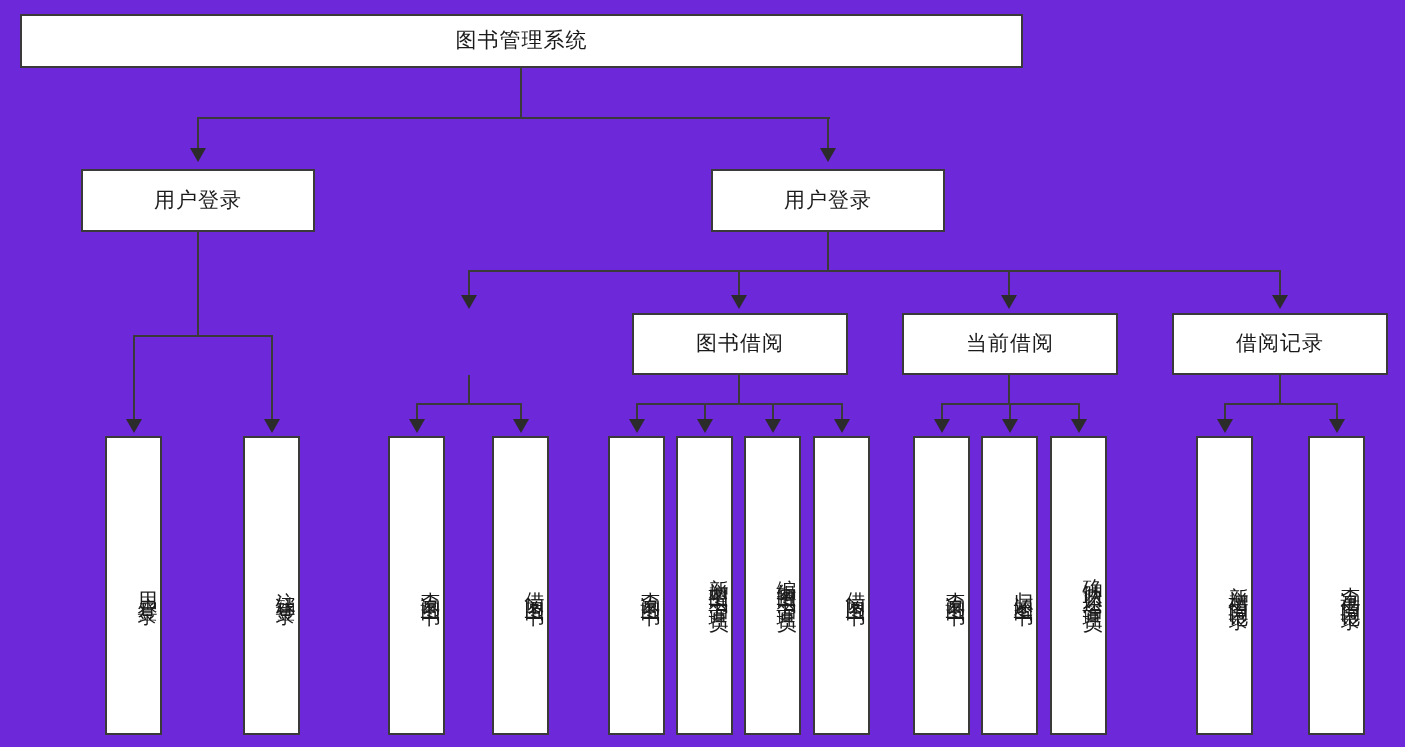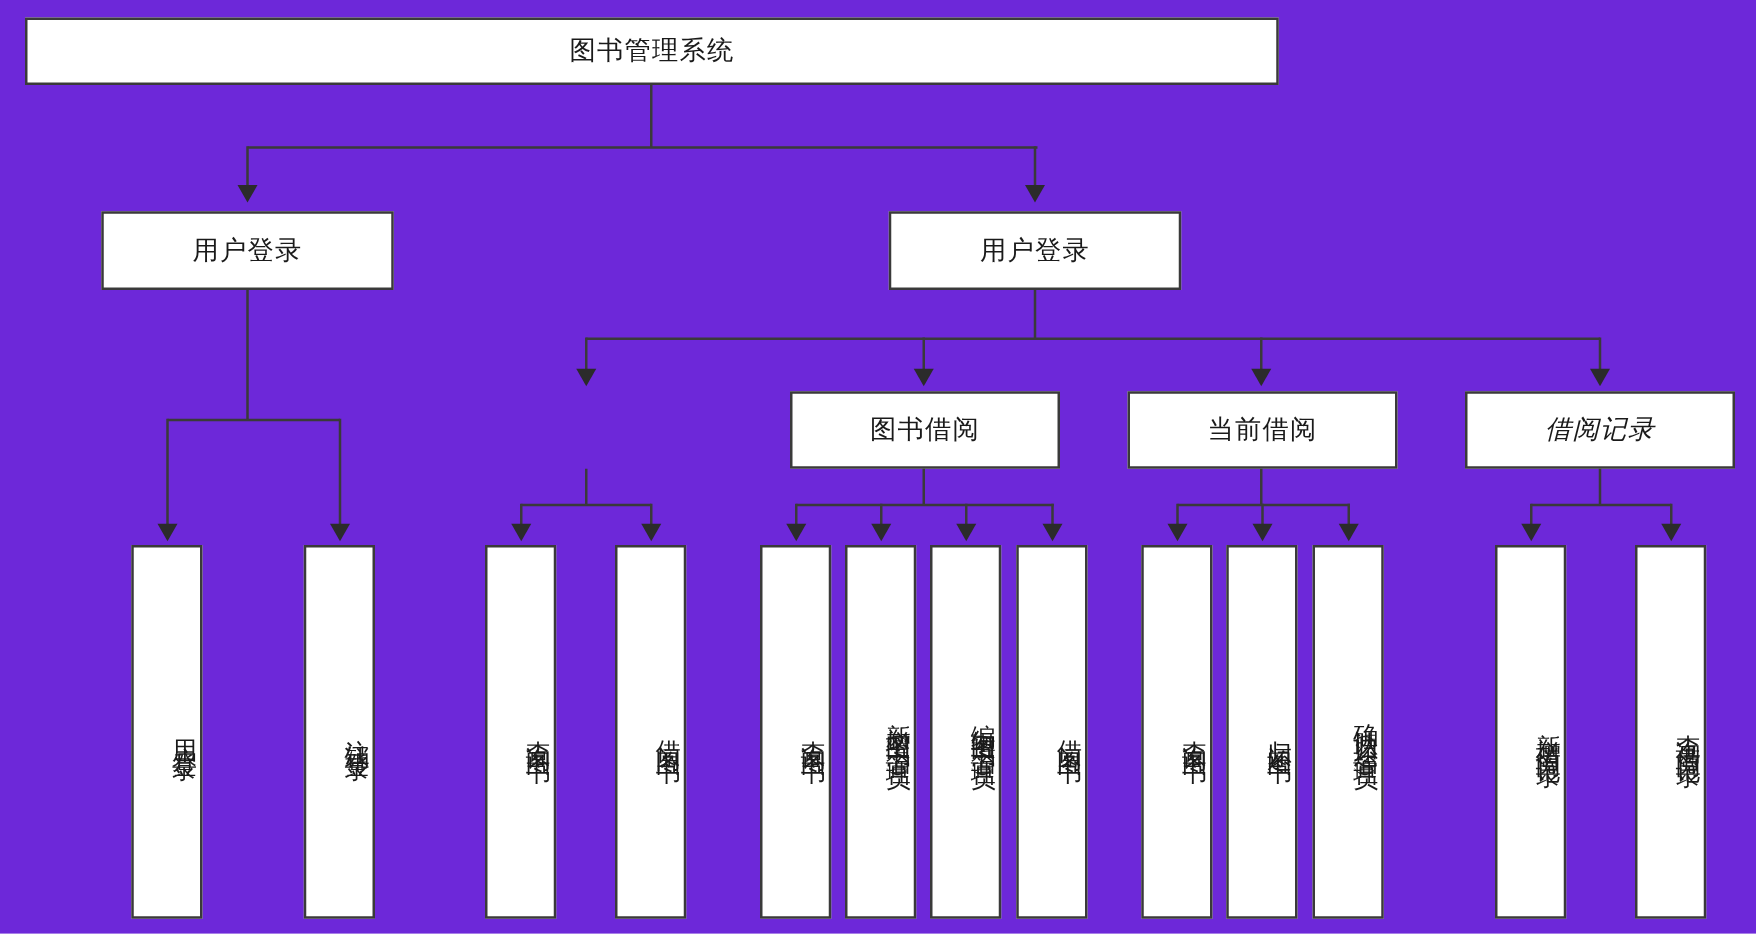--- a/index.html
+++ b/index.html
@@ -122,21 +122,21 @@
   <div class="arrow" style="left:1001px; top:295px;"></div>
   <div class="vline" style="left:1279px; top:270px; height:26px;"></div>
   <div class="arrow" style="left:1272px; top:295px;"></div>
 
   <div class="node h" style="left:632px; top:313px; width:216px; height:62px;">
     <span>图书借阅</span>
   </div>
   <div class="node h" style="left:902px; top:313px; width:216px; height:62px;">
     <span>当前借阅</span>
   </div>
-  <div class="node h" style="left:1172px; top:313px; width:216px; height:62px;font-style:italic;">
+  <div class="node h" style="left:1172px; top:313px; width:216px; height:62px;">
     <span>借阅记录</span>
   </div>
 
   <div class="vline" style="left:468px; top:375px; height:29px;"></div>
   <div class="hline" style="left:417px; top:403px; width:104px;"></div>
   <div class="vline" style="left:416px; top:403px; height:17px;"></div>
   <div class="arrow" style="left:409px; top:419px;"></div>
   <div class="vline" style="left:520px; top:403px; height:17px;"></div>
   <div class="arrow" style="left:513px; top:419px;"></div>
 

